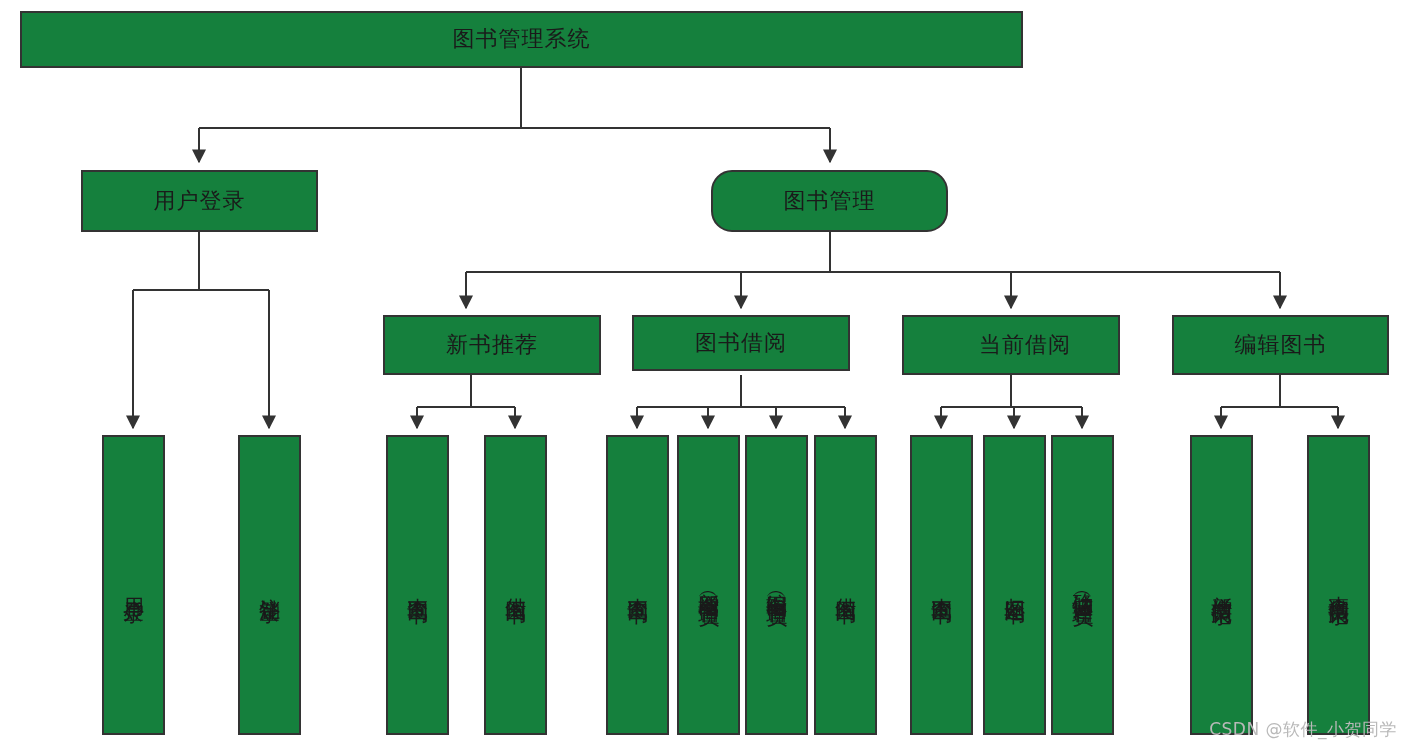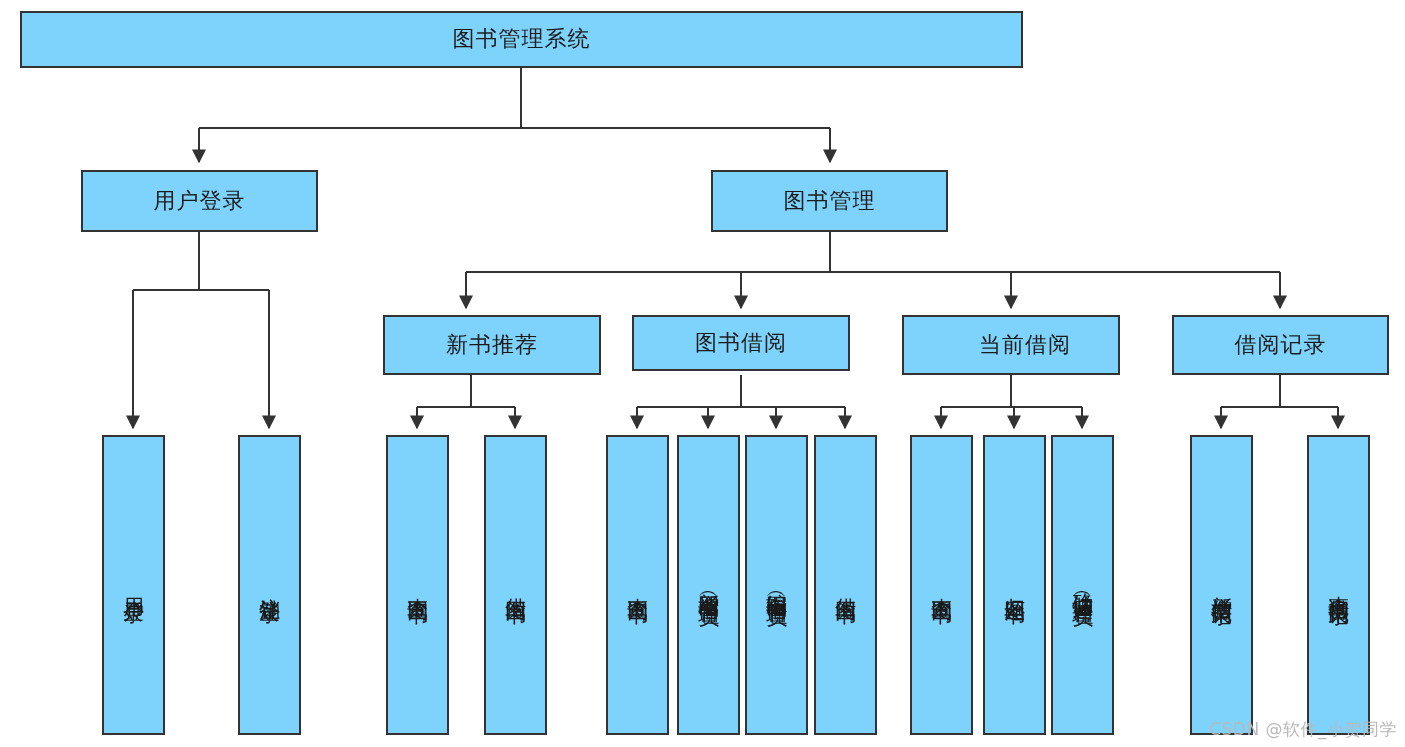--- a/index.html
+++ b/index.html
@@ -22,21 +22,21 @@
     position: absolute;
     left: 0;
     top: 0;
     width: 1405px;
     height: 747px;
     pointer-events: none;
   }
   .node {
     position: absolute;
     box-sizing: border-box;
-    background: #7dd3fc;
+    background: #15803d;
     border: 2px solid #333333;
     display: flex;
     align-items: center;
     justify-content: center;
     color: #1a1a1a;
     text-align: center;
   }
   .node.horizontal {
     font-size: 22px;
     line-height: 1.2;
@@ -125,35 +125,35 @@
     </g>
   </svg>
 
   <div class="node horizontal" style="left:20px; top:11px; width:1003px; height:57px;">
     <span class="label">图书管理系统</span>
   </div>
 
   <div class="node horizontal" style="left:81px; top:170px; width:237px; height:62px;">
     <span class="label">用户登录</span>
   </div>
-  <div class="node horizontal" style="left:711px; top:170px; width:237px; height:62px;">
+  <div class="node horizontal" style="left:711px; top:170px; width:237px; height:62px;border-radius:21px;">
     <span class="label">图书管理</span>
   </div>
 
   <div class="node horizontal" style="left:362px; top:315px; width:218px; height:60px;margin-left:21px;">
     <span class="label">新书推荐</span>
   </div>
   <div class="node horizontal" style="left:632px; top:315px; width:218px; height:56px;">
     <span class="label">图书借阅</span>
   </div>
   <div class="node horizontal" style="left:902px; top:315px; width:218px; height:60px;padding-left:28px;">
     <span class="label">当前借阅</span>
   </div>
   <div class="node horizontal" style="left:1172px; top:315px; width:217px; height:60px;">
-    <span class="label">借阅记录</span>
+    <span class="label">编辑图书</span>
   </div>
 
   <div class="node vertical" style="left:102px; top:435px; width:63px; height:300px;">
     <span class="label">用户登录</span>
   </div>
   <div class="node vertical" style="left:238px; top:435px; width:63px; height:300px;">
     <span class="label">注销登录</span>
   </div>
 
   <div class="node vertical" style="left:386px; top:435px; width:63px; height:300px;">

